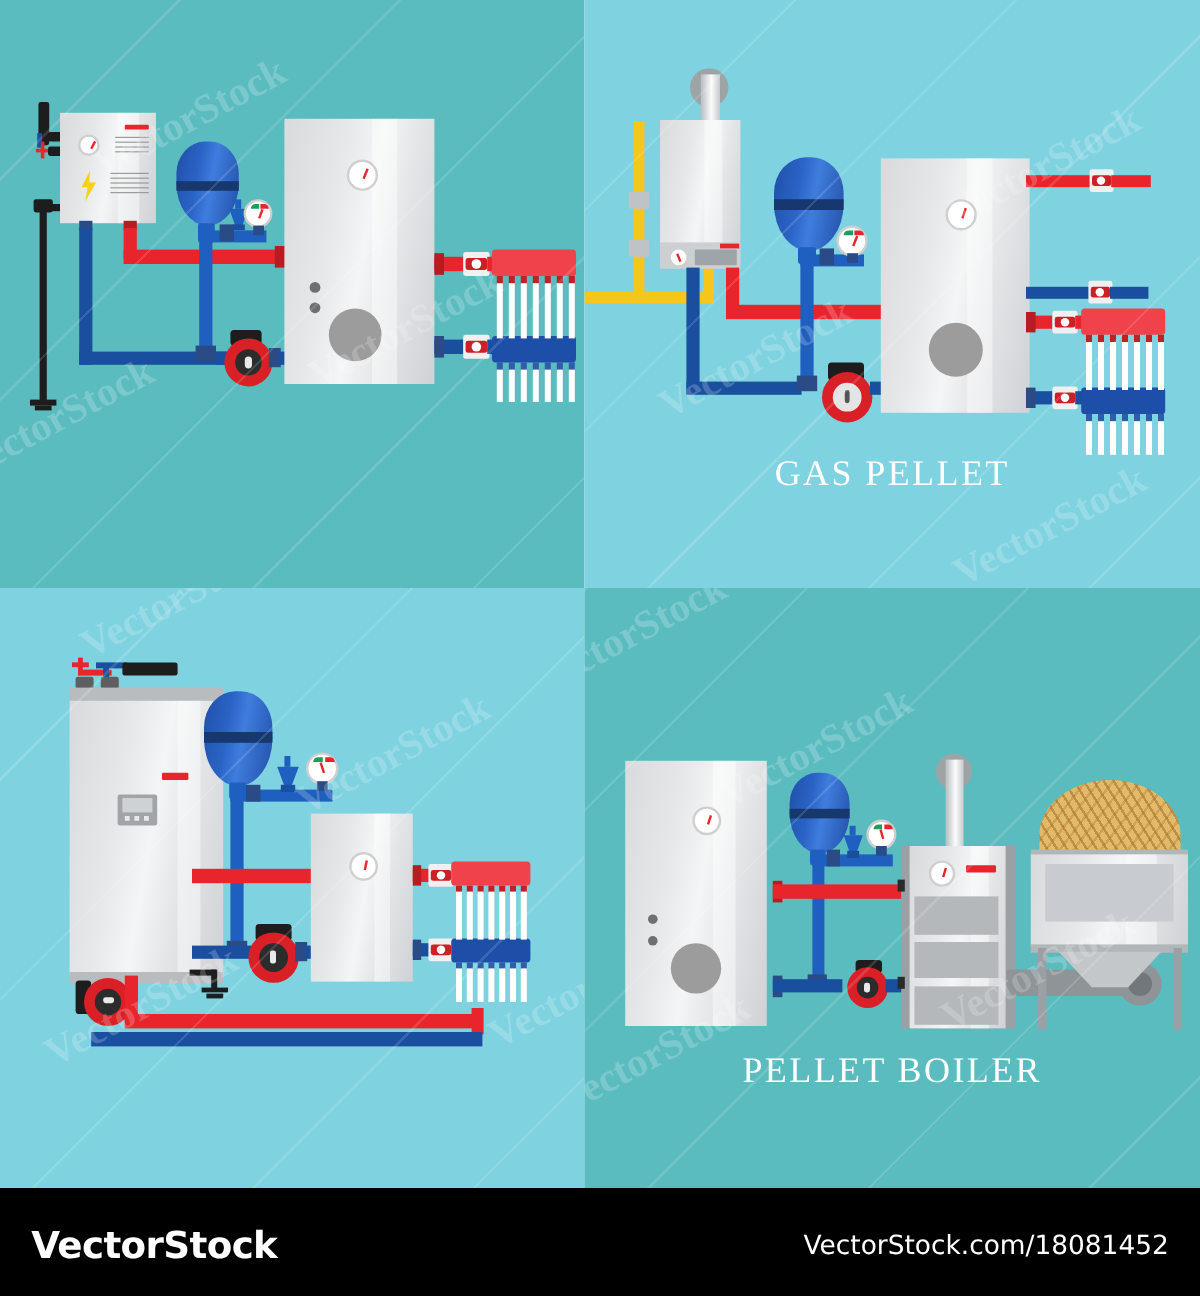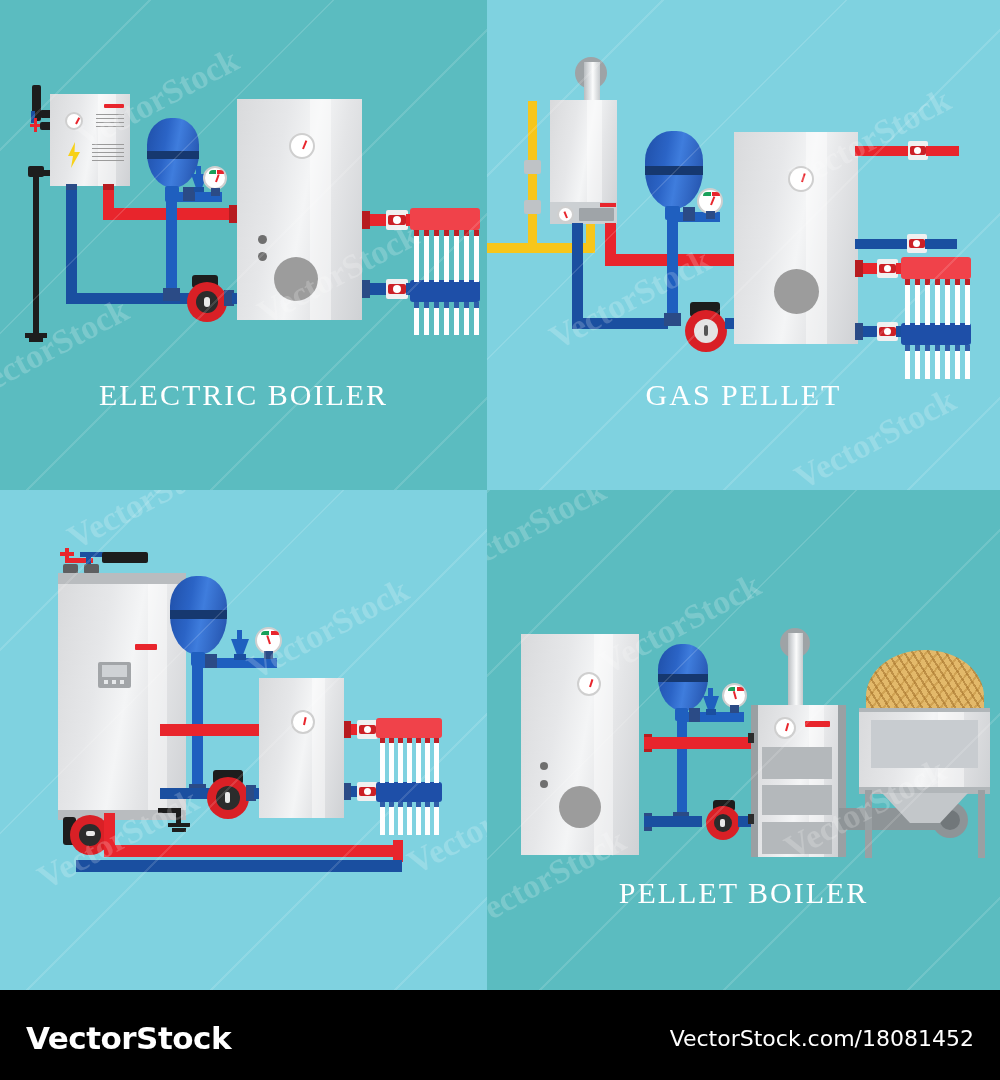--- a/index.html
+++ b/index.html
@@ -274,21 +274,20 @@
       <div class="abs man-leg" style="left:54px;top:103px;width:5px;height:27px;"></div>
       <div class="abs man-nip-b" style="left:64px;top:97px;width:5px;height:7px;"></div>
       <div class="abs man-leg" style="left:64px;top:103px;width:5px;height:27px;"></div>
     </div>
 
     <div class="stripes"></div>
     <span class="wm" style="left:70px;top:80px;">VectorStock</span>
     <span class="wm" style="left:250px;top:255px;">VectorStock</span>
     <span class="wm" style="left:-40px;top:330px;">VectorStock</span>
 
-    <div class="caption" style="top:378px;">ELECTRIC BOILER</div>
   </div>
 
   <div class="panel" id="panel-tr">
 
     <div class="abs pipe-yellow" style="left:41px;top:101px;width:9px;height:151px;"></div>
     <div class="abs pipe-yellow" style="left:0px;top:243px;width:108px;height:10px;"></div>
     <div class="abs pipe-yellow" style="left:99px;top:186px;width:9px;height:62px;"></div>
     <div class="abs" style="left:37px;top:160px;width:17px;height:14px;background:#bfc3c6;border-radius:2px;"></div>
     <div class="abs" style="left:37px;top:200px;width:17px;height:14px;background:#bfc3c6;border-radius:2px;"></div>
 

